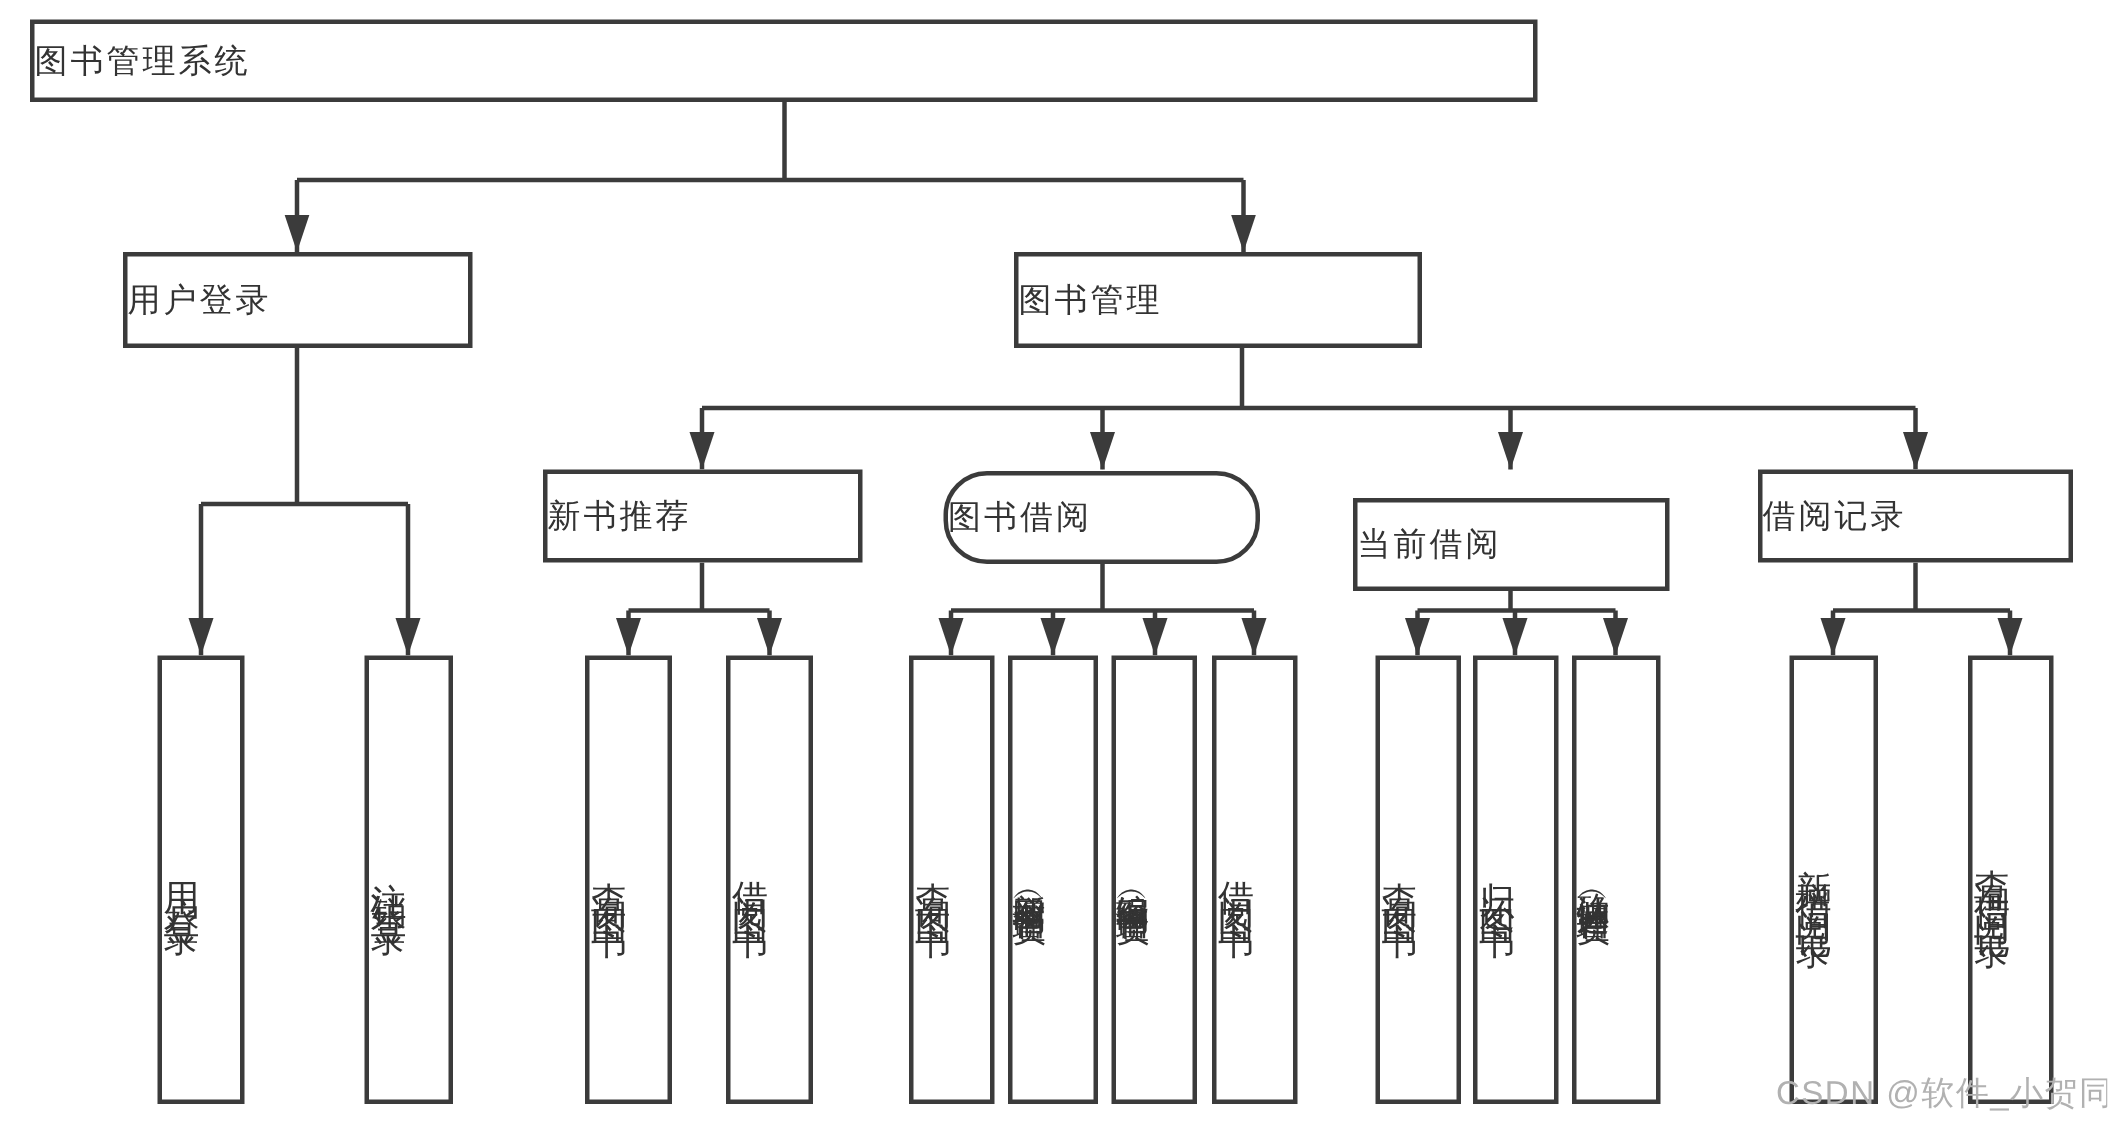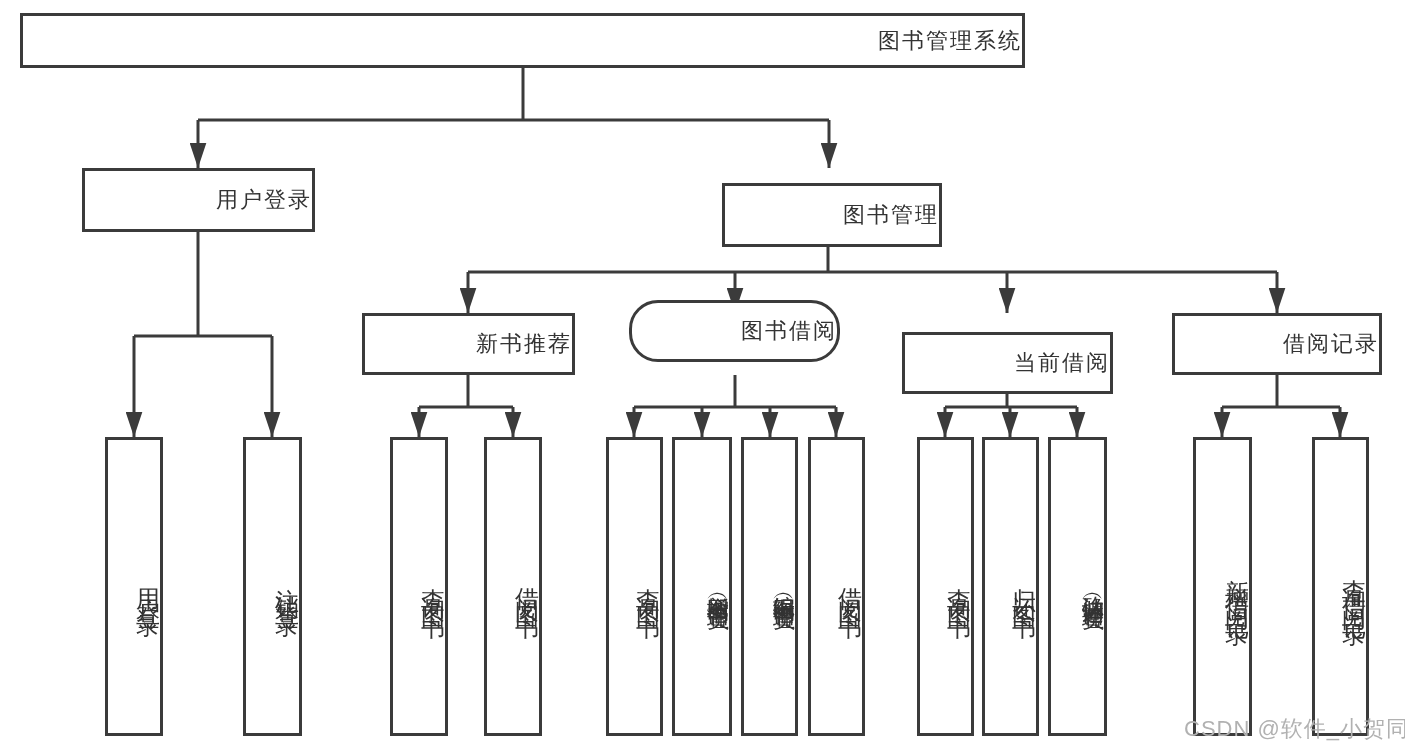--- a/index.html
+++ b/index.html
@@ -1,20 +1,20 @@
 <!DOCTYPE html>
 <html lang="zh"><head>
 <meta charset="utf-8">
 <style>
   html,body{margin:0;padding:0;background:#ffffff;}
   body{font-family:"Liberation Sans","DejaVu Sans",sans-serif;}
   .canvas{position:relative;width:1405px;height:747px;background:#ffffff;overflow:hidden;}
   #connectors{position:absolute;left:0;top:0;width:1405px;height:747px;}
   .node{position:absolute;box-sizing:border-box;background:#ffffff;border:3px solid #3b3b3b;
-        display:flex;align-items:center;justify-content:flex-end;color:#333333;}
+        display:flex;align-items:center;justify-content:flex-start;color:#333333;}
   .node.h span{font-size:22px;letter-spacing:2px;white-space:nowrap;}
   .node.v span{writing-mode:vertical-rl;text-orientation:mixed;font-size:24px;
                letter-spacing:9px;line-height:1;white-space:nowrap;}
   .node.v span.tight{font-size:22px;letter-spacing:2px;}
   .watermark{position:absolute;left:1184px;top:714px;font-size:22px;color:#b1b1b1;
              letter-spacing:1px;white-space:nowrap;}
 </style>
 </head>
 <body>
 
@@ -60,27 +60,27 @@
       <polyline points="1340,407 1340,437" fill="none" stroke="#3b3b3b" stroke-width="3" marker-end="url(#arrowhead)"></polyline>
     </svg>
 
   <div id="nodes">
       <div class="node h" style="left: 20px; top: 13px; width: 1005px; height: 55px;">
         <span>图书管理系统</span>
       </div>
       <div class="node h" style="left: 82px; top: 168px; width: 233px; height: 64px;">
         <span>用户登录</span>
       </div>
-      <div class="node h" style="left: 722px; top: 168px; width: 220px; height: 64px; margin-top: 15px;">
+      <div class="node h" style="left: 676px; top: 168px; width: 272px; height: 64px;">
         <span>图书管理</span>
       </div>
       <div class="node h" style="left: 362px; top: 313px; width: 213px; height: 62px;">
         <span>新书推荐</span>
       </div>
-      <div class="node h" style="left: 629px; top: 300px; width: 211px; height: 62px; border-radius: 29px;">
+      <div class="node h" style="left: 629px; top: 314px; width: 211px; height: 62px; border-radius: 29px;">
         <span>图书借阅</span>
       </div>
       <div class="node h" style="left: 902px; top: 332px; width: 211px; height: 62px;">
         <span>当前借阅</span>
       </div>
       <div class="node h" style="left: 1172px; top: 313px; width: 210px; height: 62px;">
         <span>借阅记录</span>
       </div>
       <div class="node v" style="left: 105px; top: 437px; width: 58px; height: 299px;">
         <span>用户登录</span>

